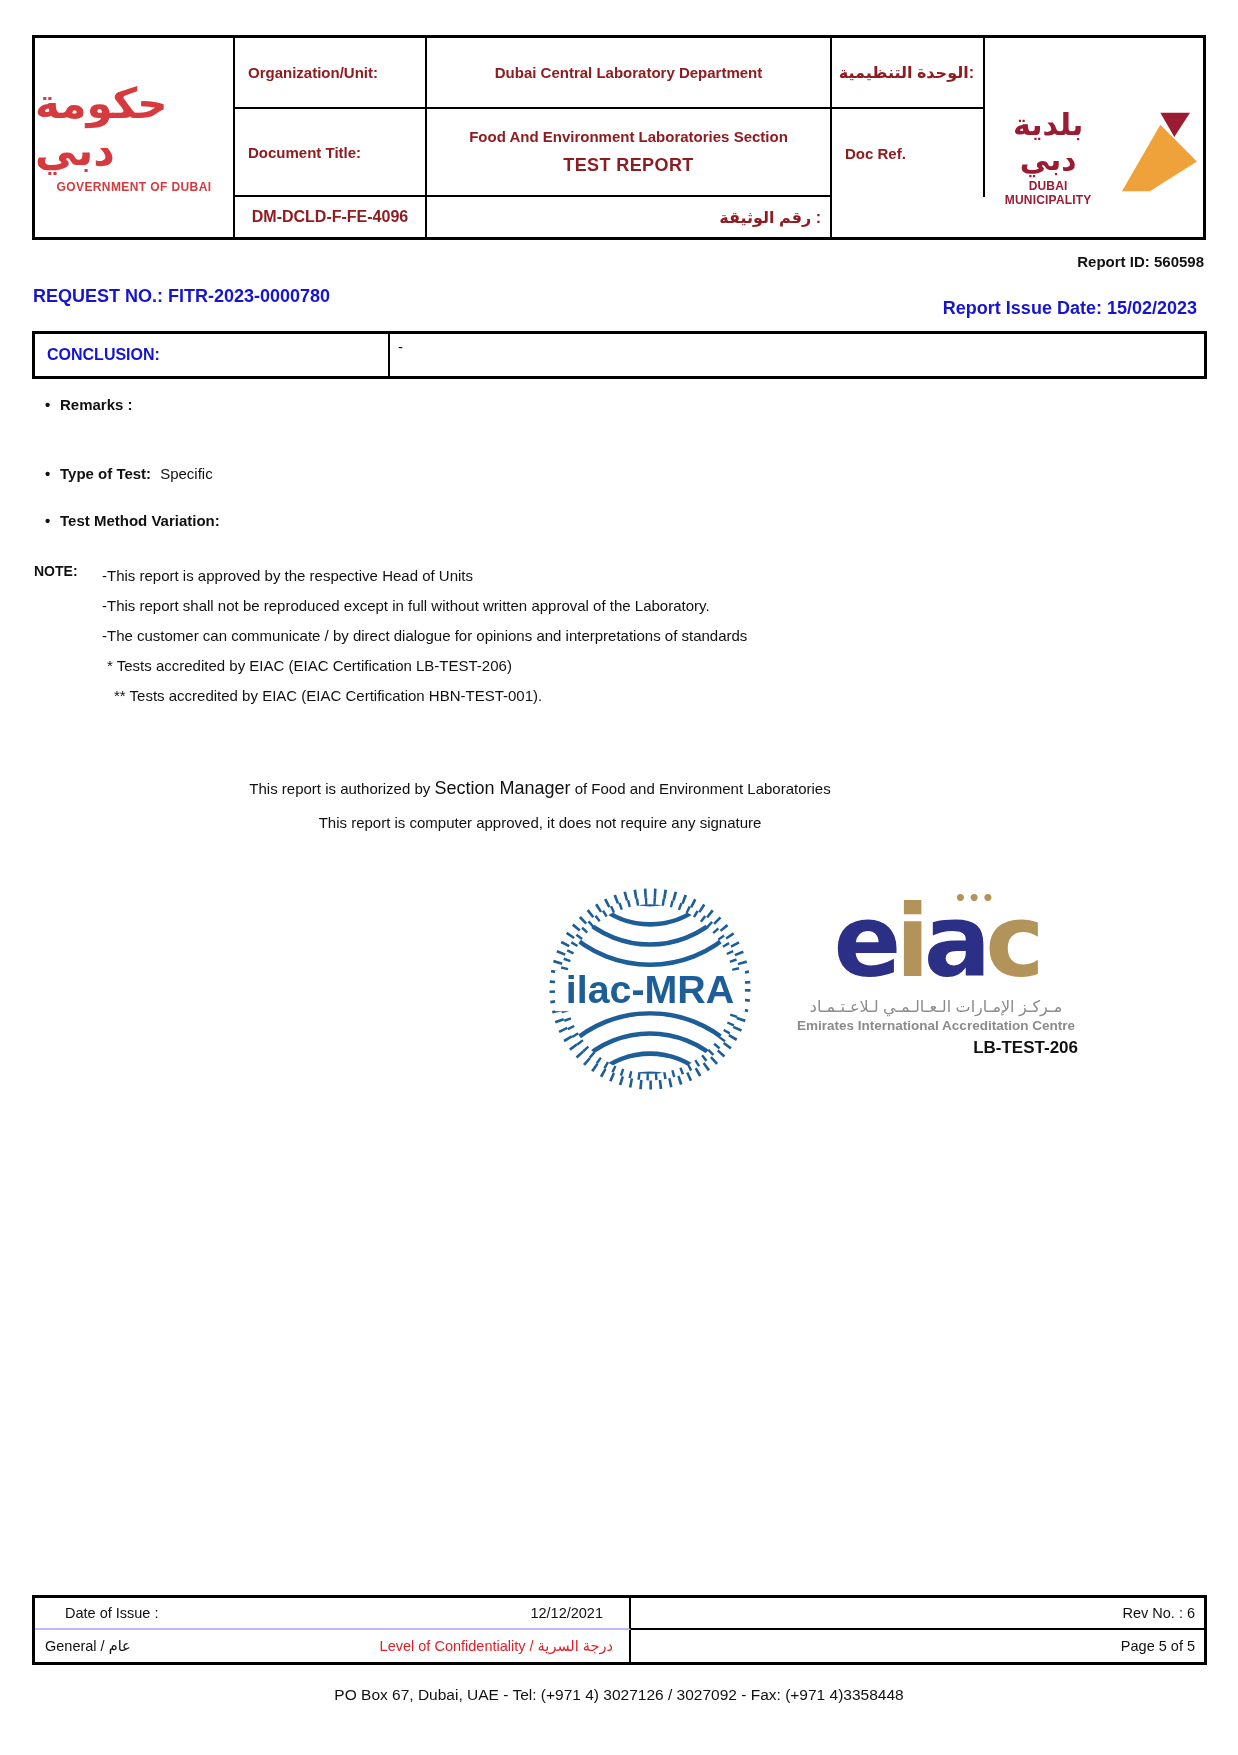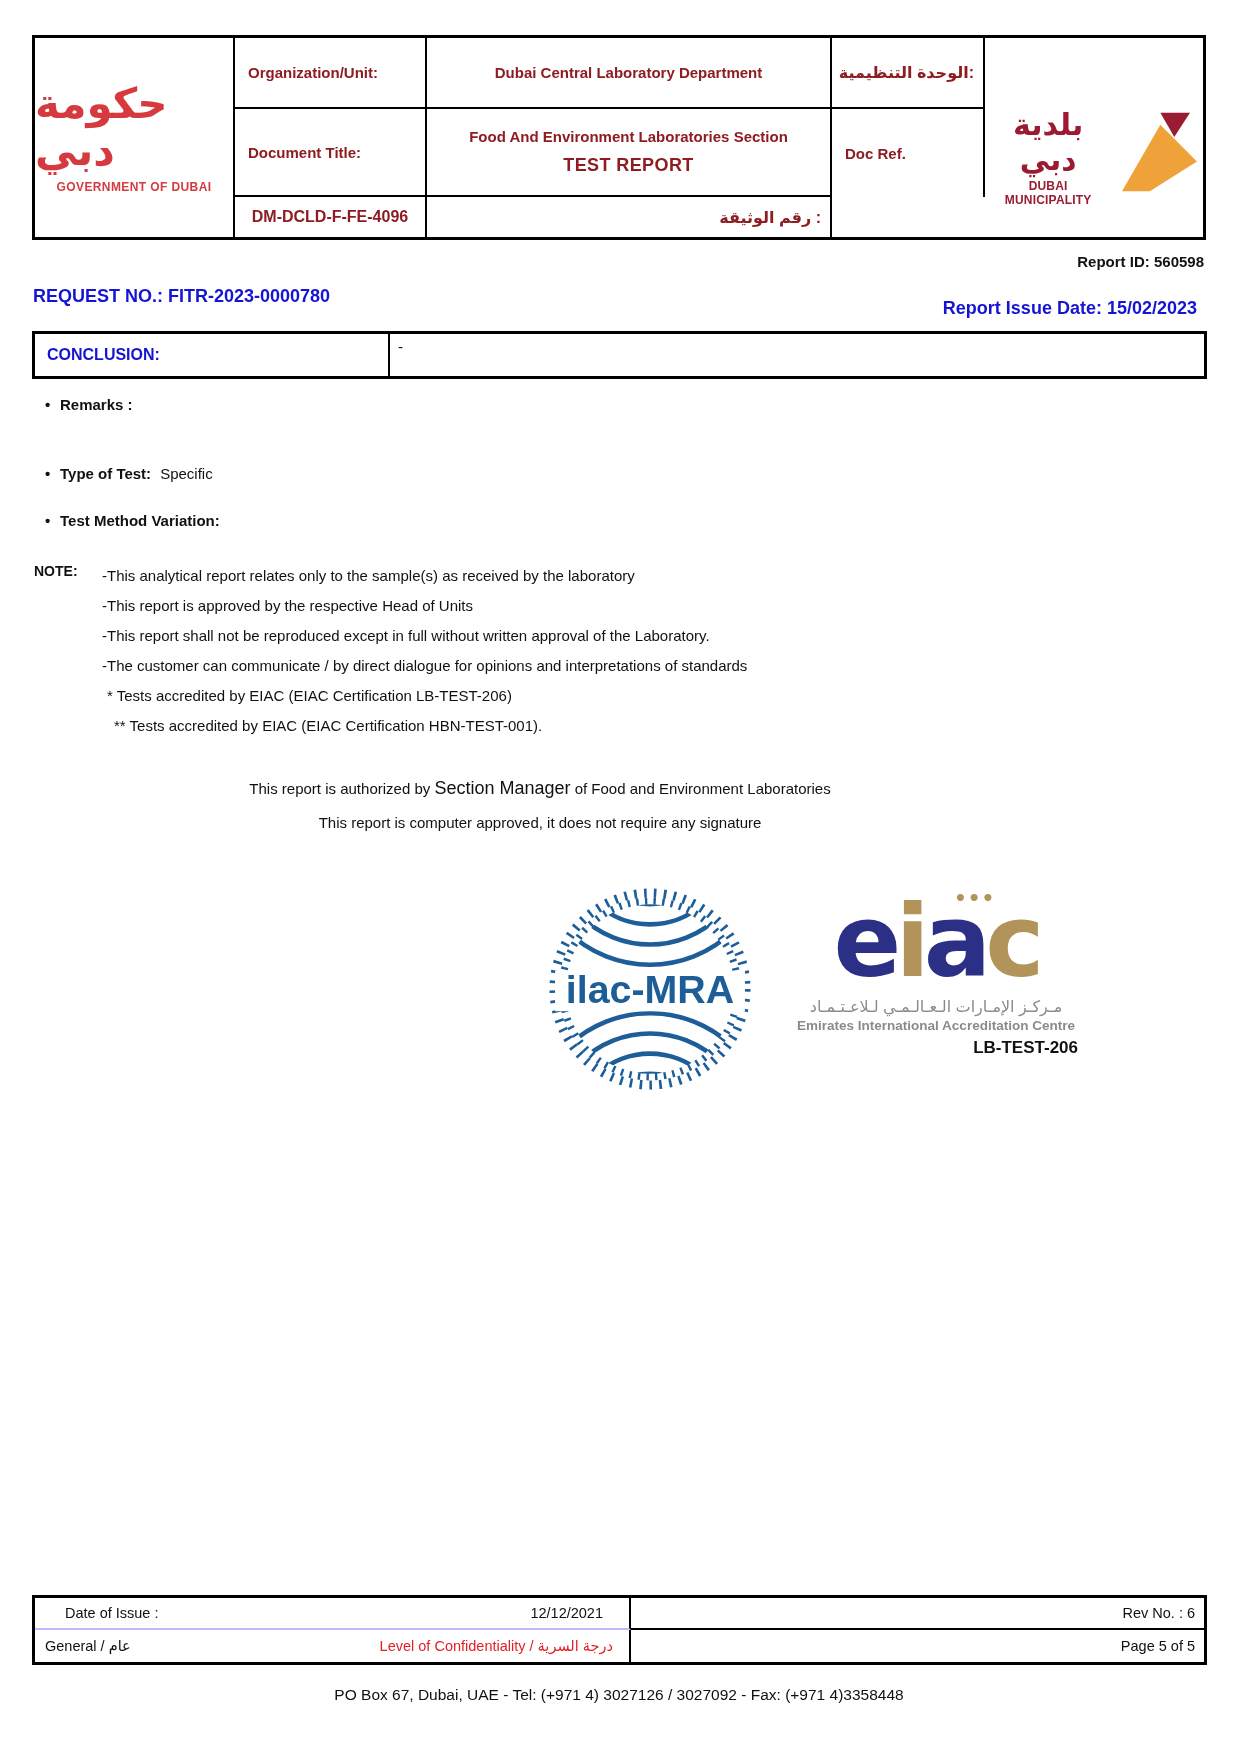--- a/index.html
+++ b/index.html
@@ -167,21 +167,20 @@
   </div>
   <div class="bullet-line" style="top:465px;">
     <span class="b">•</span><span class="bl-bold">Type of Test:</span><span class="bl-val">Specific</span>
   </div>
   <div class="bullet-line" style="top:512px;">
     <span class="b">•</span><span class="bl-bold">Test Method Variation:</span>
   </div>
 
   <div class="note-label">NOTE:</div>
   <div class="note-lines">
-    <div class="note-line">-This analytical report relates only to the sample(s) as received by the laboratory</div>
     <div class="note-line">-This report is approved by the respective Head of Units</div>
     <div class="note-line">-This report shall not be reproduced except in full without written approval of the Laboratory.</div>
     <div class="note-line">-The customer can communicate / by direct dialogue for opinions and interpretations of standards</div>
     <div class="note-line star">* Tests accredited by EIAC (EIAC Certification LB-TEST-206)</div>
     <div class="note-line dstar">** Tests accredited by EIAC (EIAC Certification HBN-TEST-001).</div>
   </div>
 
   <div class="auth">
     <div class="l1">
       <span>This report is authorized by </span><span class="role">Section Manager</span><span> of Food and Environment Laboratories</span>

